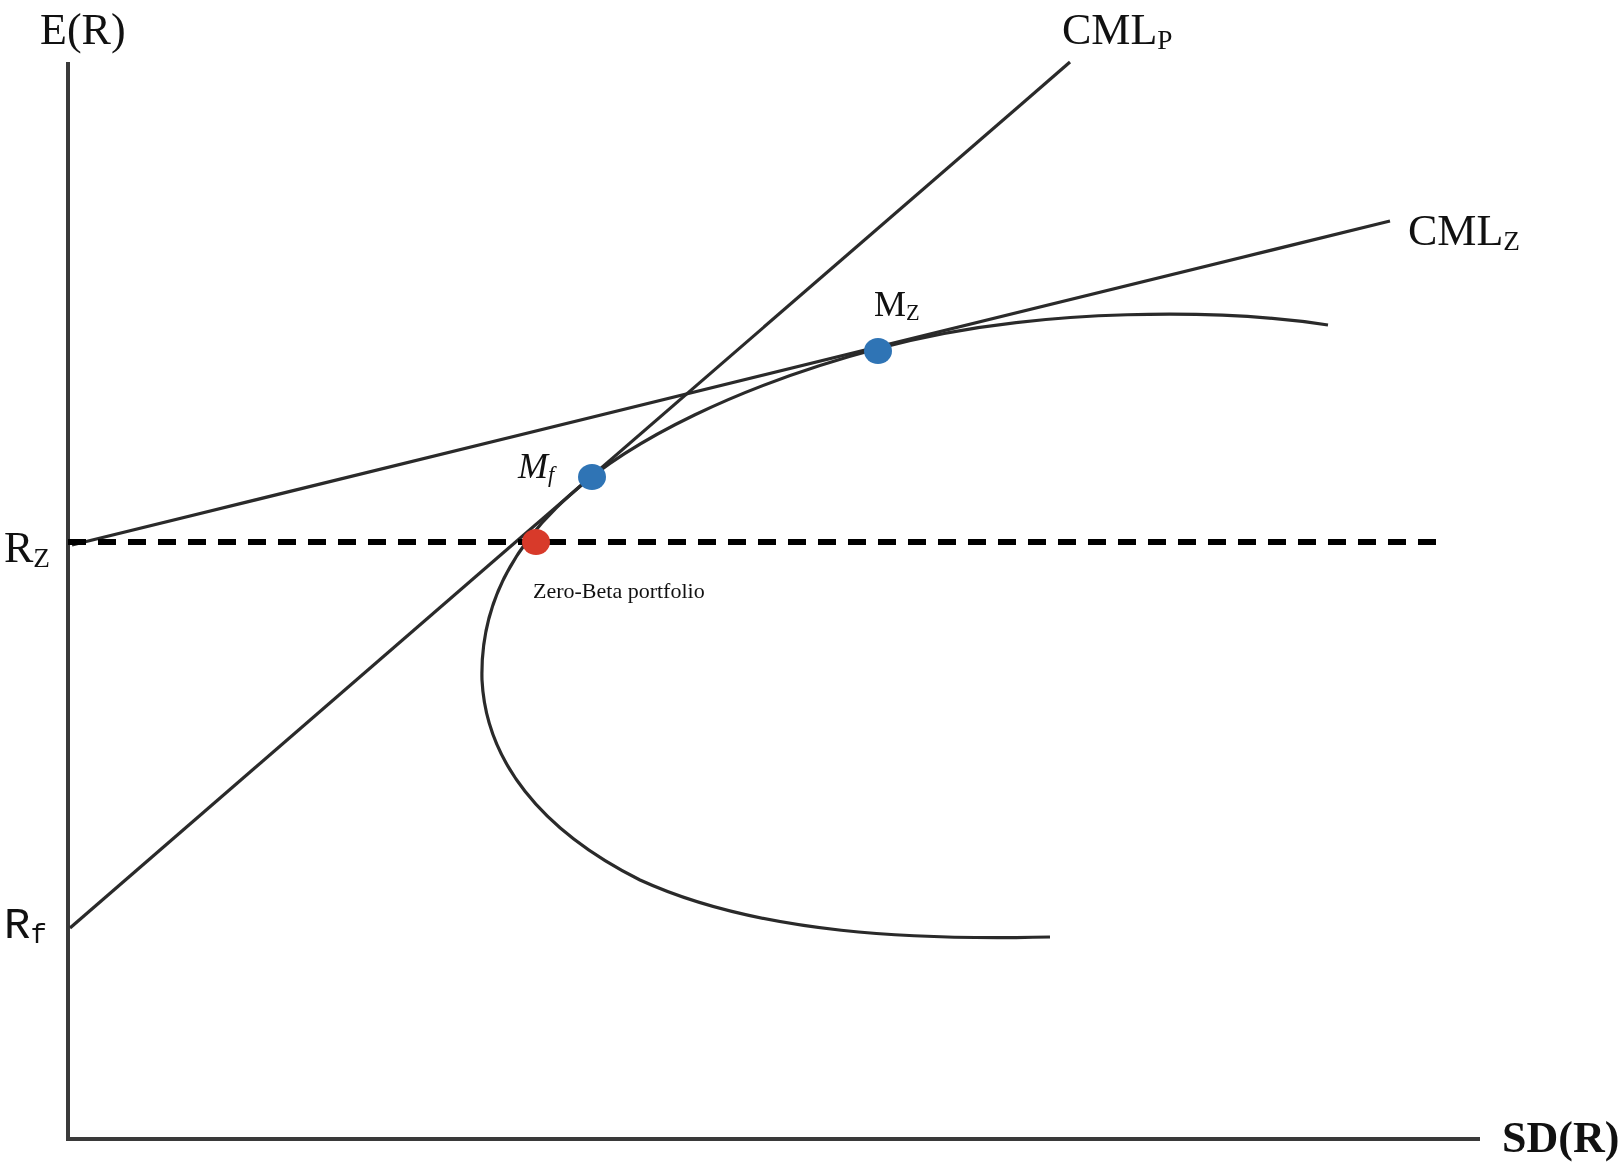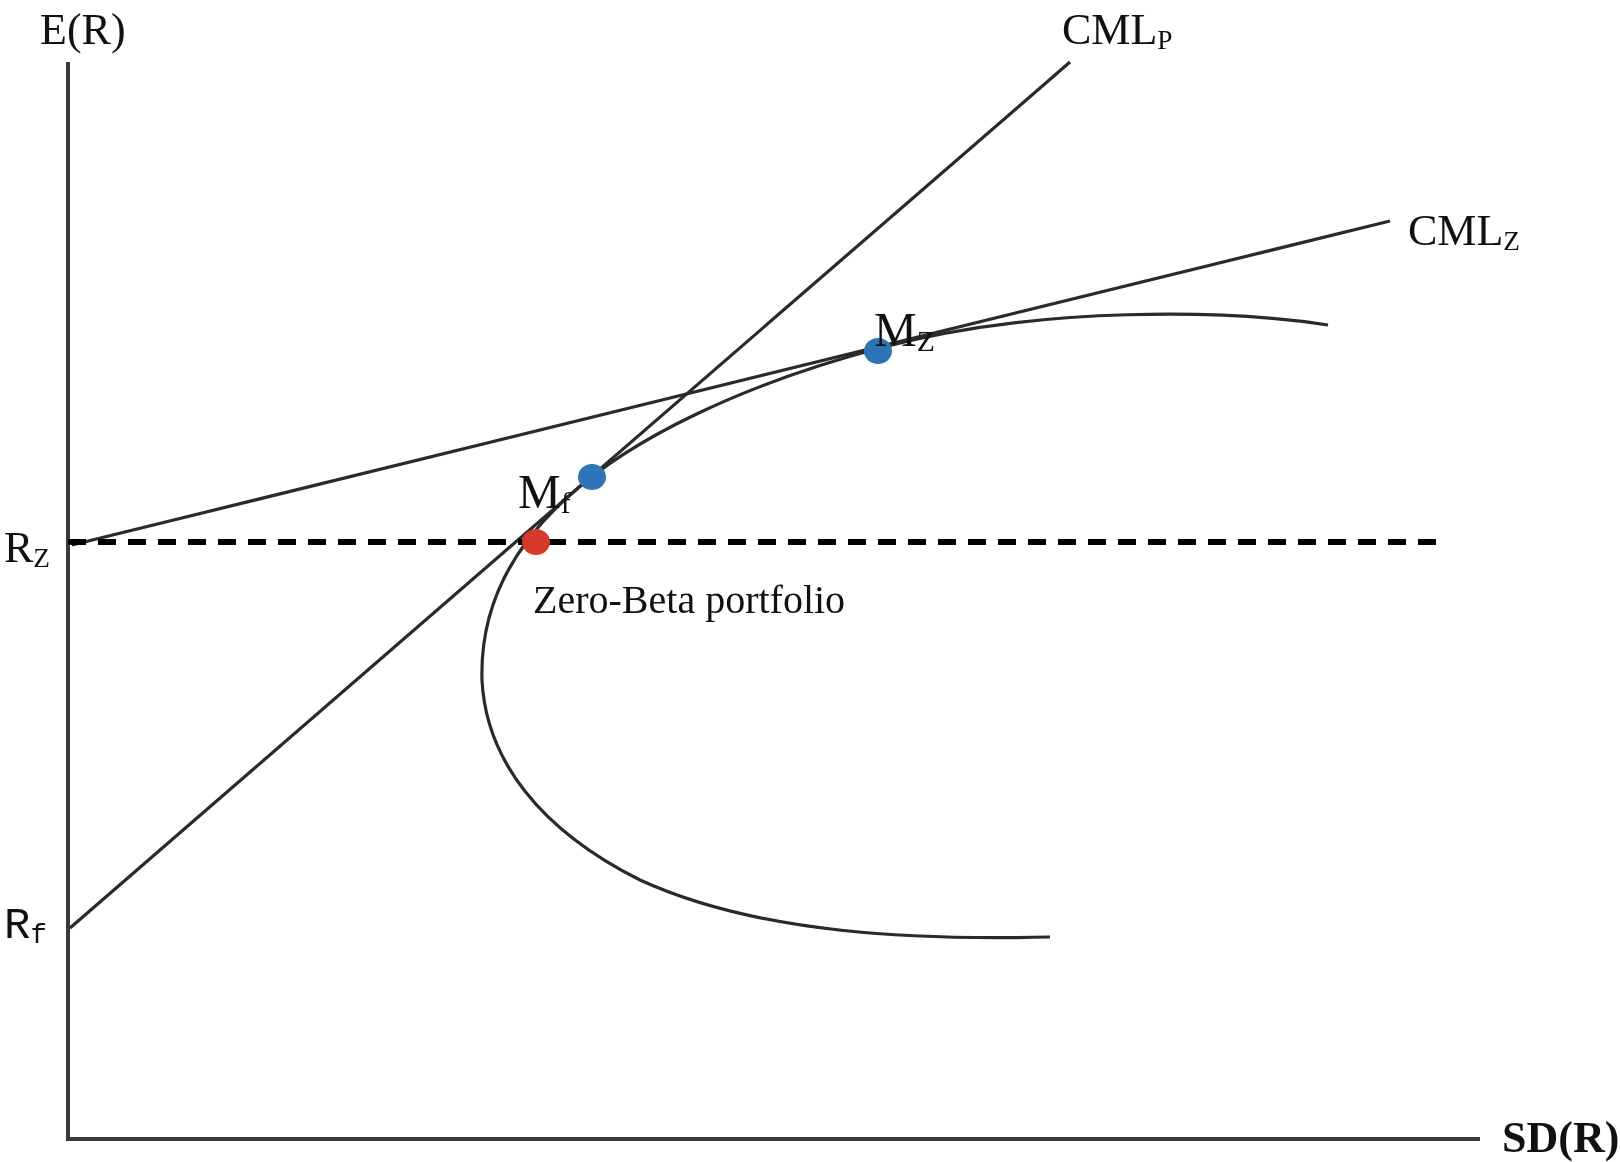--- a/index.html
+++ b/index.html
@@ -1,22 +1,22 @@
 <!DOCTYPE html>
 <html><head>
 <meta charset="utf-8">
 <style>
   html, body { margin: 0; padding: 0; background: #ffffff; }
   body { width: 1620px; height: 1162px; position: relative; overflow: hidden; }
   #stage { position: absolute; left: 0; top: 0; width: 1320px; height: 1162px; }
   svg { position: absolute; left: 0; top: 0; }
   .lbl { position: absolute; font-family: "Liberation Serif", "DejaVu Serif", serif; color: #111111; white-space: nowrap; line-height: 1; }
   .big { font-size: 44px; }
-  .mid { font-size: 48px; margin-top: 20px; }
-  .small { font-size: 40px; text-align: right; }
+  .mid { font-size: 36px; }
+  .small { font-size: 22px; text-align: right; }
   .sub { font-size: 0.62em; vertical-align: -0.18em; }
 </style>
 </head>
 <body>
 
 <div id="stage">
   <svg width="1620" height="1162" viewBox="0 0 1620 1162">
 
     <line x1="68" y1="62" x2="68" y2="1140" stroke="#3a3a3a" stroke-width="4"></line>
     <line x1="66" y1="1139" x2="1480" y2="1139" stroke="#3a3a3a" stroke-width="4"></line>
@@ -56,19 +56,19 @@
   <div class="lbl big" style="left:1062px; top:8px;">
     <span>CML</span><span class="sub">P</span>
   </div>
   <div class="lbl big" style="left:1408px; top:209px;">
     <span>CML</span><span class="sub">Z</span>
   </div>
 
   <div class="lbl mid" style="left:874px; top:286px;">
     <span>M</span><span class="sub">Z</span>
   </div>
-  <div class="lbl mid" style="left:518px; top:448px;">
+  <div class="lbl mid" style="left:518px; top:448px;font-style:italic;">
     <span>M</span><span class="sub">f</span>
   </div>
   <div class="lbl small" style="left:533px; top:580px;">
     <span>Zero-Beta portfolio</span>
   </div>
 </div>
 
 </body></html>

